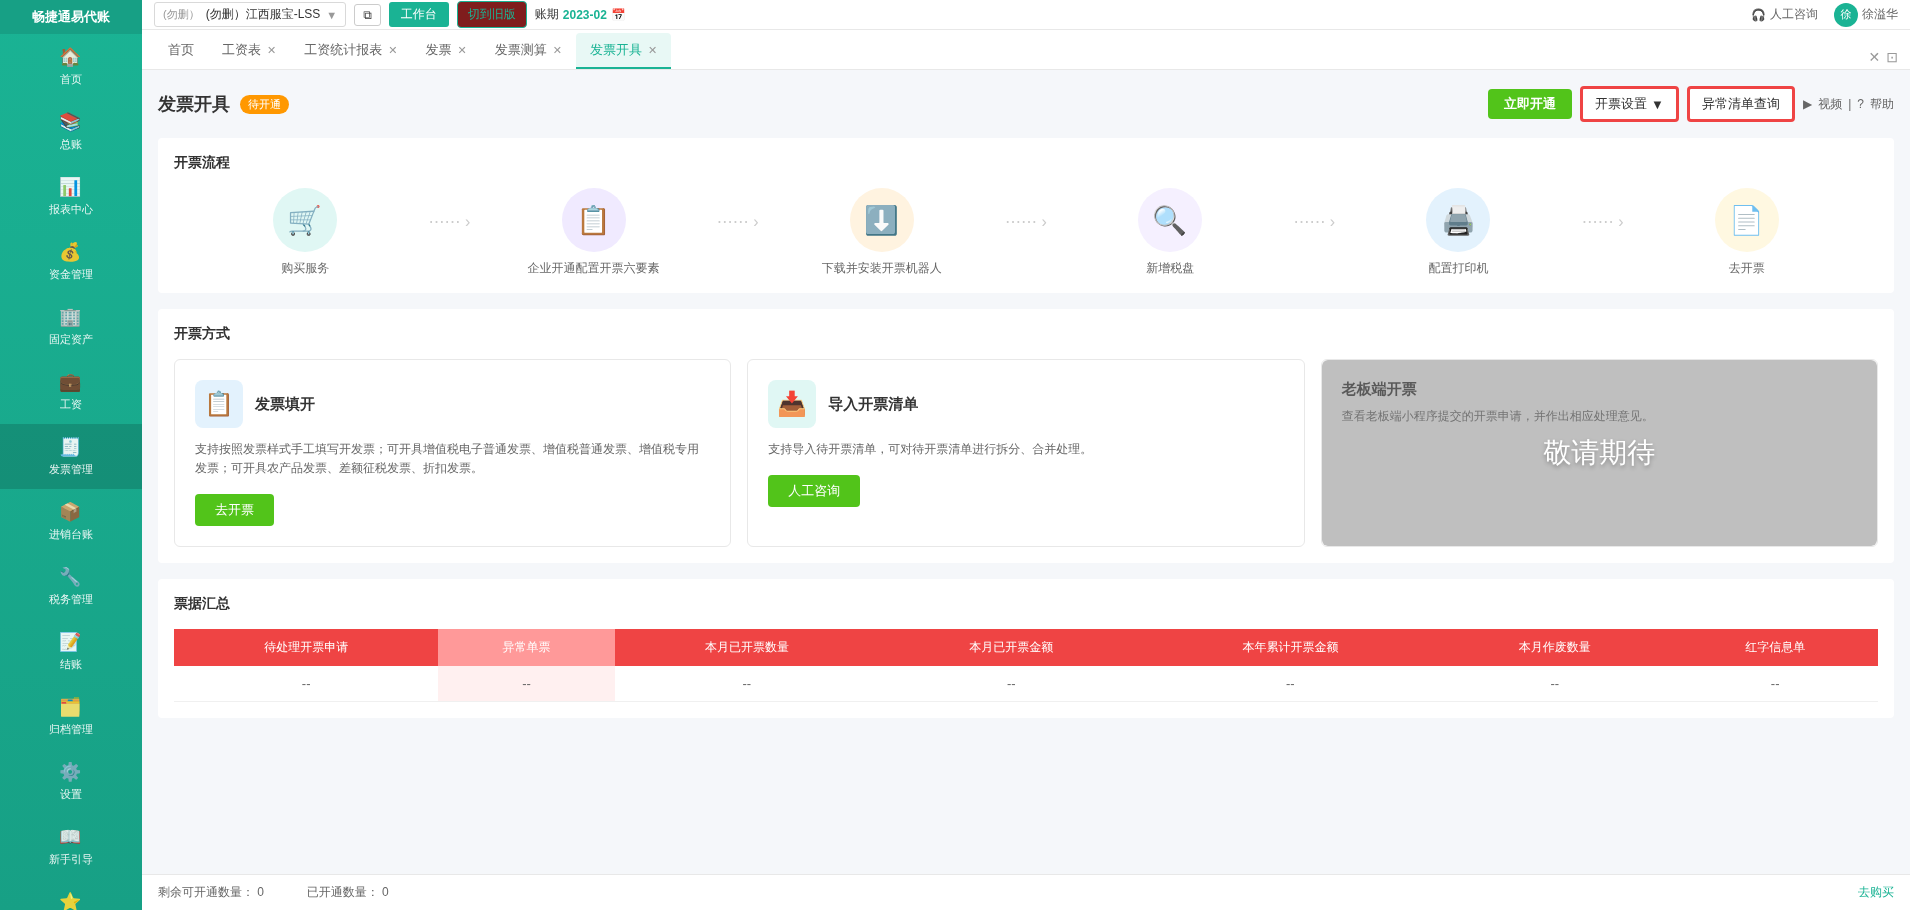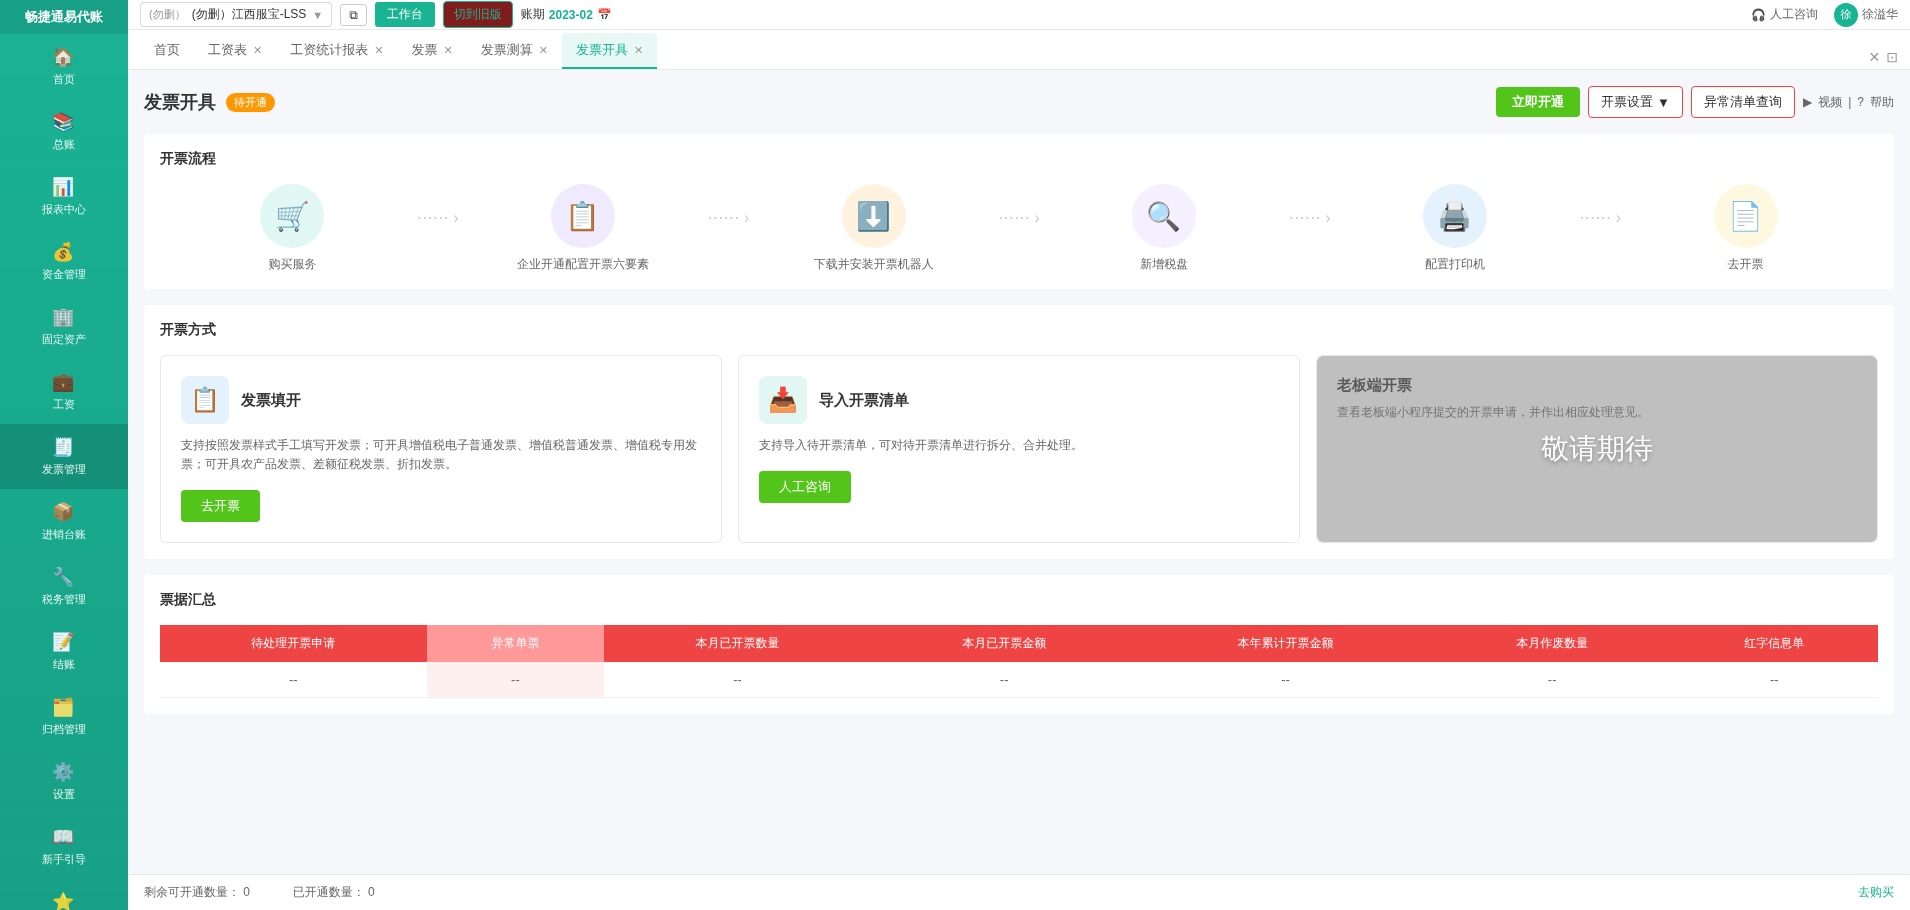--- a/index.html
+++ b/index.html
@@ -1,19 +1,19 @@
 <!DOCTYPE html>
 <html><head>
   <meta charset="utf-8">
   <style>
     * { margin: 0; padding: 0; box-sizing: border-box; }
     body { font-family: 'Microsoft YaHei', Arial, sans-serif; font-size: 13px; background: #f0f2f5; color: #333; width: 1910px; height: 910px; overflow: hidden; display: flex; }
 
     
-    .sidebar { width: 128px; background: linear-gradient(180deg, #1ab394 0%, #17a085 100%); display: flex; flex-direction: column; height: 910px; flex-shrink: 0; }
+    .sidebar { width: 142px; background: linear-gradient(180deg, #1ab394 0%, #17a085 100%); display: flex; flex-direction: column; height: 910px; flex-shrink: 0; }
     .sidebar-logo { background: #17a085; padding: 8px 0; text-align: center; color: white; font-size: 12px; font-weight: bold; height: 40px; display: flex; align-items: center; justify-content: center; }
     .sidebar-logo span { font-size: 13px; }
     .sidebar-item { display: flex; flex-direction: column; align-items: center; justify-content: center; padding: 12px 0; color: rgba(255,255,255,0.9); cursor: pointer; font-size: 12px; gap: 4px; }
     .sidebar-item.active { background: rgba(0,0,0,0.15); }
     .sidebar-item .icon { font-size: 18px; }
 
     
     .main { flex: 1; display: flex; flex-direction: column; height: 910px; overflow: hidden; }
 
     
@@ -39,21 +39,21 @@
     
     .content { flex: 1; background: #f5f7fa; padding: 16px; overflow-y: auto; }
 
     
     .page-header { display: flex; align-items: center; justify-content: space-between; margin-bottom: 16px; }
     .page-title-area { display: flex; align-items: center; gap: 10px; }
     .page-title { font-size: 18px; font-weight: bold; color: #333; }
     .status-badge { background: #ff9800; color: white; font-size: 11px; padding: 2px 8px; border-radius: 10px; }
     .page-actions { display: flex; align-items: center; gap: 8px; }
     .btn-primary { background: #52c41a; color: white; border: none; border-radius: 4px; padding: 6px 16px; font-size: 13px; cursor: pointer; font-weight: bold; }
-    .btn-outline { background: white; color: #333; border: 1px solid #ef4444; border-radius: 4px; padding: 6px 12px; font-size: 13px; cursor: pointer; display: flex; align-items: center; gap: 4px; }
+    .btn-outline { background: white; color: #333; border: 3px solid #ef4444; border-radius: 4px; padding: 6px 12px; font-size: 13px; cursor: pointer; display: flex; align-items: center; gap: 4px; }
     .help-area { display: flex; align-items: center; gap: 6px; font-size: 12px; color: #666; }
 
     
     .section { background: white; border-radius: 4px; padding: 16px; margin-bottom: 16px; }
     .section-title { font-size: 14px; font-weight: bold; color: #333; margin-bottom: 16px; }
 
     
     .flow-steps { display: flex; align-items: center; gap: 0; }
     .flow-step { display: flex; flex-direction: column; align-items: center; gap: 8px; flex: 1; position: relative; }
     .flow-step-icon { width: 64px; height: 64px; border-radius: 50%; display: flex; align-items: center; justify-content: center; font-size: 28px; }

